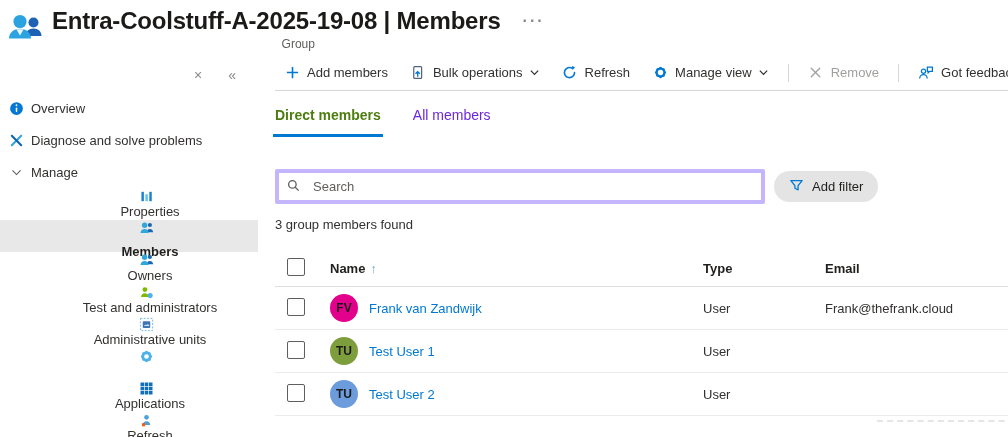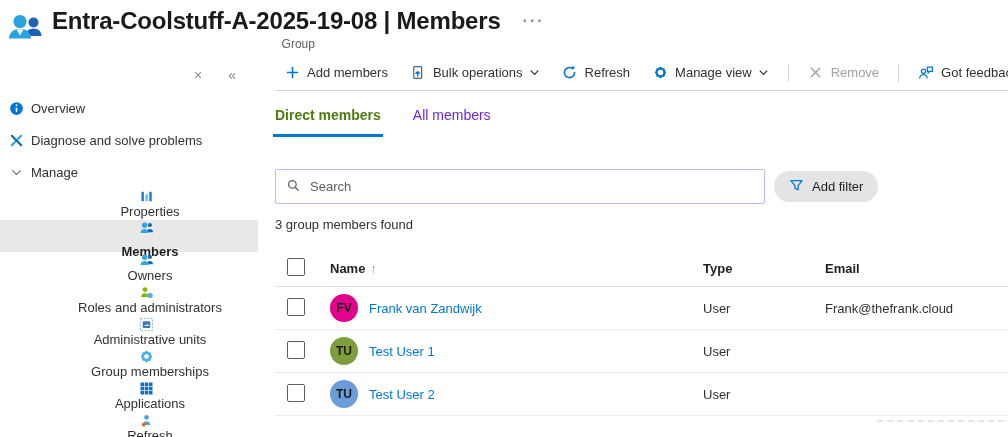--- a/index.html
+++ b/index.html
@@ -42,21 +42,21 @@
 
   
   .tabs { display:flex; gap:32px; margin-top:16px; height:30px; }
   .tab { position:relative; font-size:14px; color:#6d28d9; cursor:pointer; padding-bottom:10px; }
   .tab.active { font-weight:700; color:#4d7c0f; }
   .tab.active::after { content:""; position:absolute; left:-2px; right:-2px; bottom:0; height:3px; background:#0078d4; }
 
   
   .search-row { display:flex; align-items:center; margin-top:32px; }
   .search-box { position:relative; width:490px; height:35px; }
-  .search-box input { width:100%; height:100%; border:1px solid #c4b5fd; border-radius:2px; padding:0 10px 0 34px; font-family:inherit; font-size:13px; color:#323130; outline:none; background:#fff; }
+  .search-box input { width:100%; height:100%; border:4px solid #c4b5fd; border-radius:2px; padding:0 10px 0 34px; font-family:inherit; font-size:13px; color:#323130; outline:none; background:#fff; }
   .search-box input::placeholder { color:#605e5c; }
   .search-ic { position:absolute; left:11px; top:9px; }
   .filter-pill { display:inline-flex; align-items:center; gap:8px; margin-left:9px; height:31px; padding:0 15px; background:#e4e4e4; border:none; border-radius:16px; font-family:inherit; font-size:13px; color:#201f1e; cursor:pointer; }
 
   .summary { margin-top:13px; font-size:13px; color:#323130; }
 
   
   .table { margin-top:19px; }
   .trow { display:grid; grid-template-columns:55px 373px 122px 1fr; align-items:center; }
   .thead { height:36px; border-bottom:1px solid #e1dfdd; font-weight:700; font-size:13px; color:#201f1e; }
@@ -160,21 +160,21 @@
             <span class="nav-label">Owners</span>
           </div>
           <div class="nav-item child">
             <span class="nav-icon">
               <svg viewBox="0 0 16 16" width="15" height="15">
                 <circle cx="6.3" cy="4.9" r="2.6" fill="#7fba00"></circle>
                 <path d="M2.2 12.9c0-2.4 1.8-4 4.1-4 2.2 0 4 1.6 4 4z" fill="#7fba00"></path>
                 <circle cx="11.9" cy="11.3" r="2.7" fill="#50b0e8"></circle>
               </svg>
             </span>
-            <span class="nav-label">Roles and administrators</span>
+            <span class="nav-label">Test and administrators</span>
           </div>
           <div class="nav-item child">
             <span class="nav-icon">
               <svg viewBox="0 0 16 16" width="15" height="15">
                 <rect x="1.5" y="1.5" width="13" height="13" fill="none" stroke="#6cb8e8" stroke-width="1" stroke-dasharray="2 1.6"></rect>
                 <rect x="4" y="4.4" width="8" height="7.2" rx="1" fill="#3f76b5"></rect>
                 <path d="M5.4 9.6q.9-1.9 2.4-.8.6-1.5 2.1-.9 1.5.6 1 1.7z" fill="#cfe8f7"></path>
               </svg>
             </span>
             <span class="nav-label">Administrative units</span>
@@ -182,21 +182,20 @@
           <div class="nav-item child">
             <span class="nav-icon">
               <svg viewBox="0 0 16 16" width="15" height="15">
                 <g fill="#4db2e8">
                   <rect x="3.2" y="3.2" width="9.6" height="9.6" rx="2.2"></rect>
                   <rect x="3.2" y="3.2" width="9.6" height="9.6" rx="2.2" transform="rotate(45 8 8)"></rect>
                 </g>
                 <circle cx="8" cy="8" r="2.5" fill="#fff"></circle>
               </svg>
             </span>
-            <span class="nav-label">Group memberships</span>
           </div>
           <div class="nav-item child">
             <span class="nav-icon">
               <svg viewBox="0 0 16 16" width="15" height="15" fill="#106ebe">
                 <rect x="1.6" y="1.6" width="3.8" height="3.8"></rect>
                 <rect x="6.1" y="1.6" width="3.8" height="3.8"></rect>
                 <rect x="10.6" y="1.6" width="3.8" height="3.8"></rect>
                 <rect x="1.6" y="6.1" width="3.8" height="3.8"></rect>
                 <rect x="6.1" y="6.1" width="3.8" height="3.8"></rect>
                 <rect x="10.6" y="6.1" width="3.8" height="3.8"></rect>

